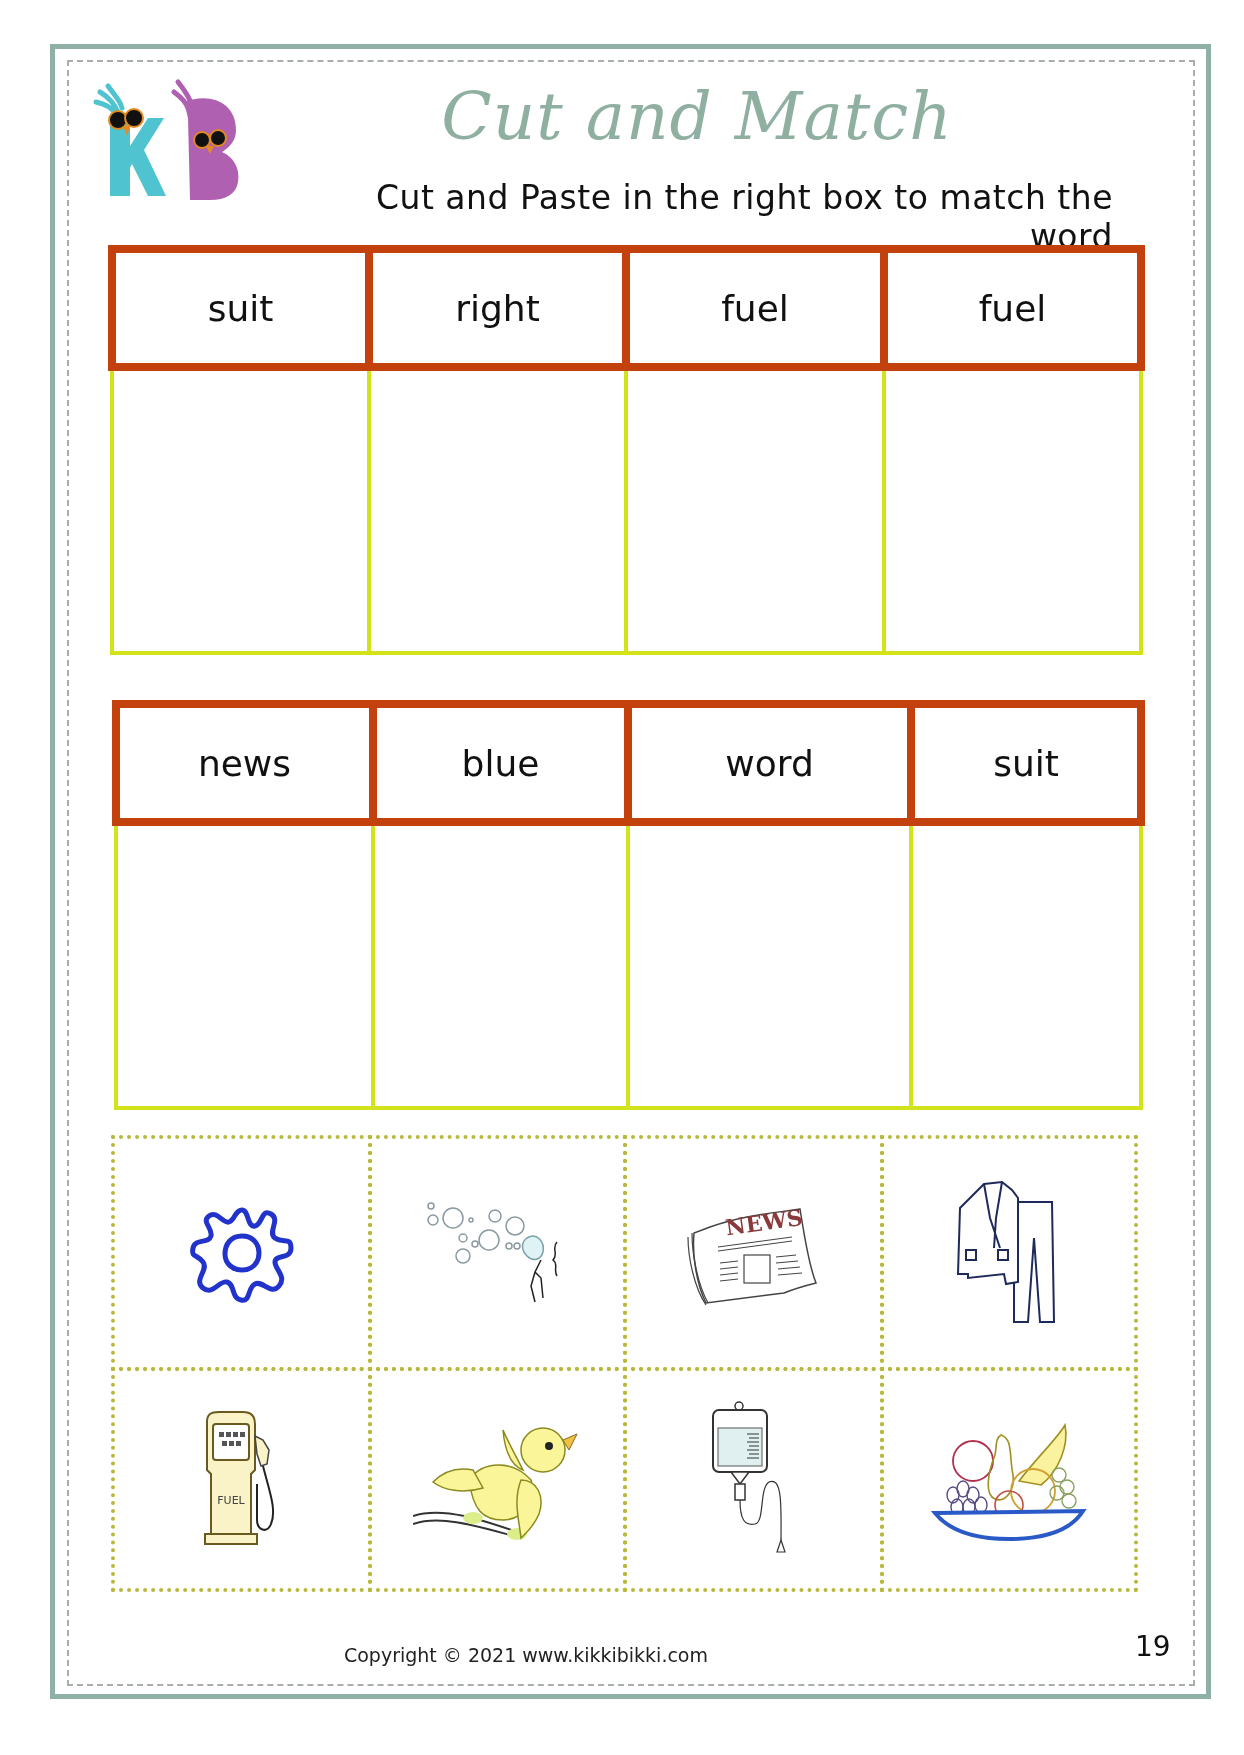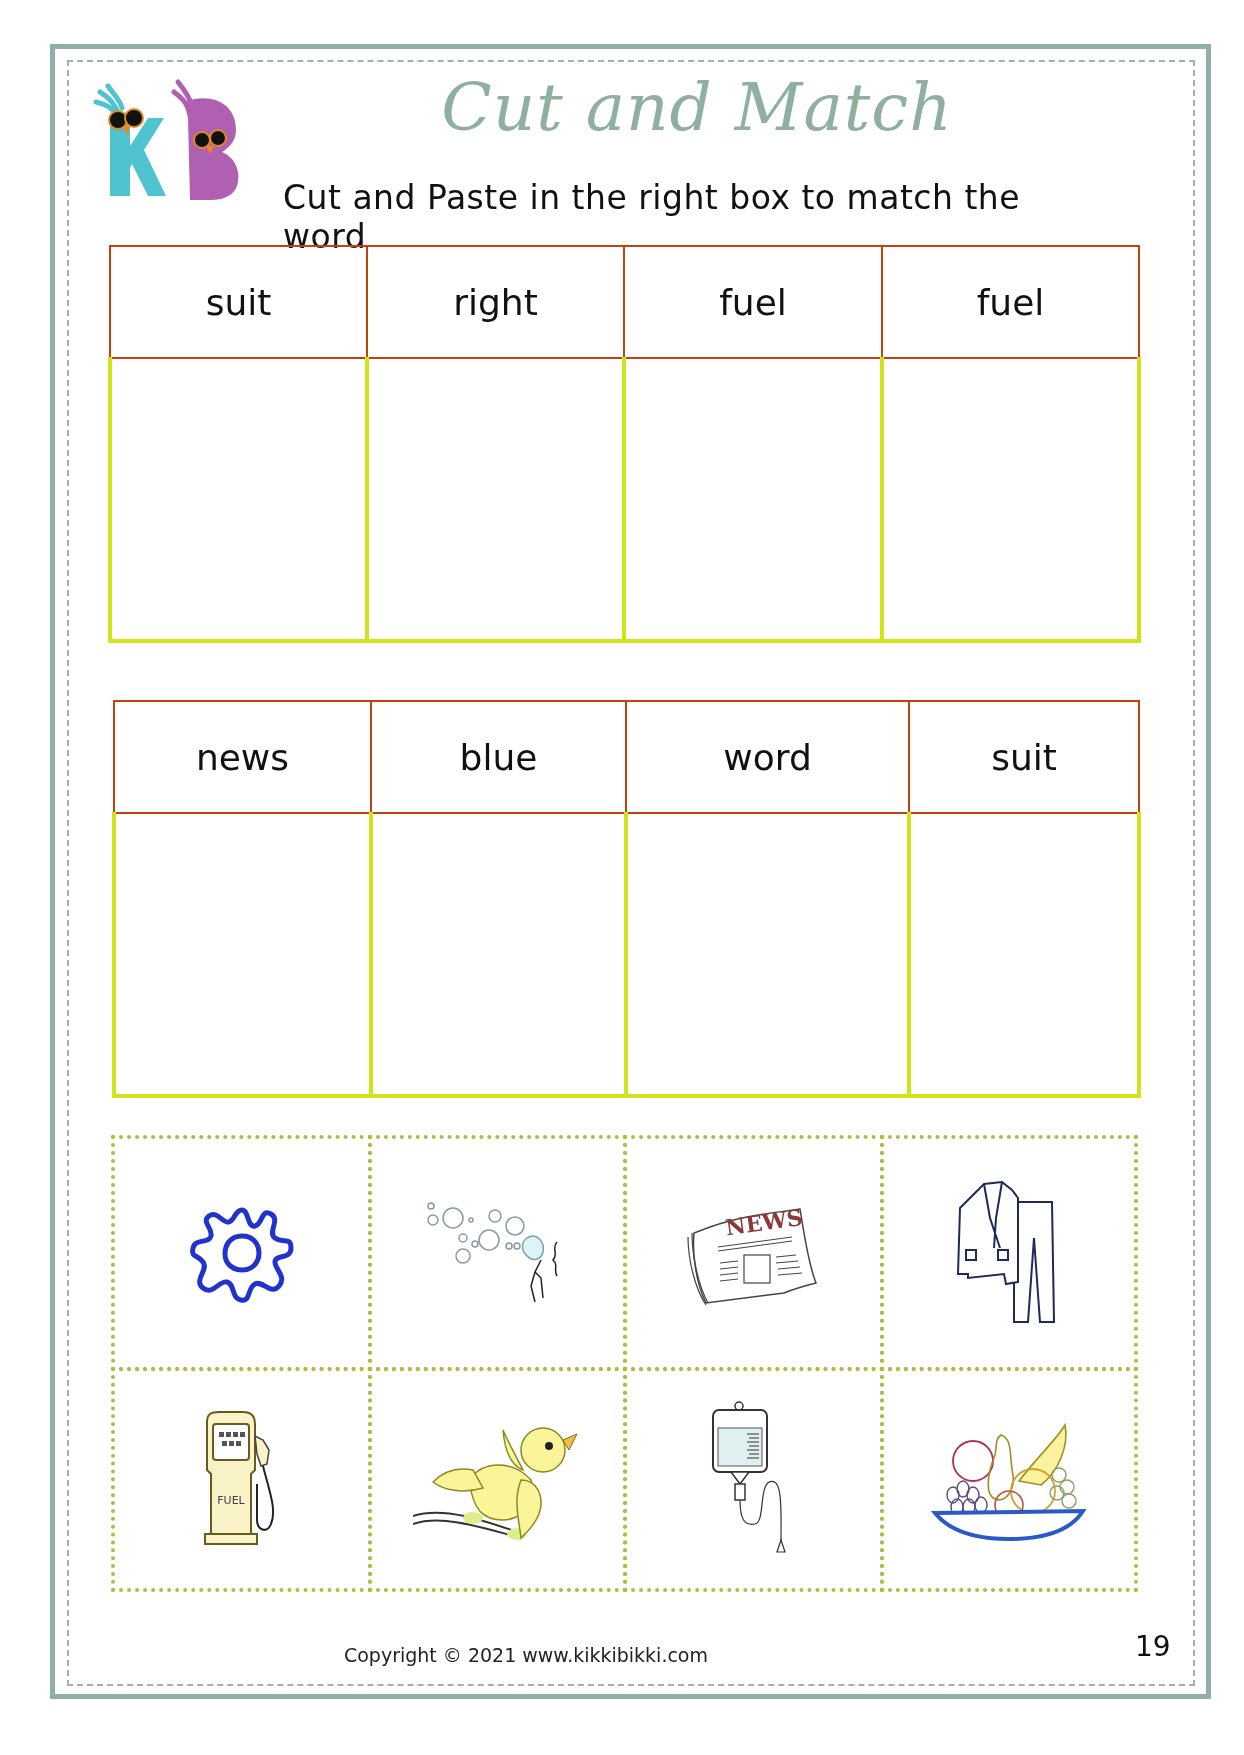--- a/index.html
+++ b/index.html
@@ -1,26 +1,26 @@
 <!DOCTYPE html>
 <html><head>
 <meta charset="utf-8">
 <style>
   html,body{margin:0;padding:0;background:#fff;}
   body{width:1244px;height:1755px;position:relative;overflow:hidden;font-family:"DejaVu Sans",sans-serif;}
   .abs{position:absolute;}
   .outer-frame{left:50px;top:44px;width:1151px;height:1645px;border:5px solid #8fb0a6;}
   .inner-frame{left:67px;top:60px;width:1124px;height:1622px;border:2px dashed #a8aeac;}
-  .title{left:0;width:1244px;top:69px;text-align:center;padding-left:150px;box-sizing:border-box;
+  .title{left:0;width:1244px;top:78px;text-align:center;padding-left:150px;box-sizing:border-box;
     font-family:"DejaVu Serif",serif;font-style:italic;font-size:66px;color:#8fb0a0;letter-spacing:1px;}
-  .subtitle{left:283px;top:178px;width:830px;text-align:left;font-size:33px;color:#111;letter-spacing:0.5px;}
+  .subtitle{left:283px;top:178px;width:830px;text-align:right;font-size:33px;color:#111;letter-spacing:0.5px;}
   .logo{left:90px;top:78px;width:160px;height:135px;}
   table.word-table{position:absolute;border-collapse:collapse;table-layout:fixed;}
   table.word-table td{padding:0;text-align:center;font-size:36px;color:#111;}
-  table.word-table tr.head td{height:110px;border:2px solid #c2410c;}
+  table.word-table tr.head td{height:110px;border:8px solid #c2410c;}
   table.word-table tr.body td{height:280px;border:4px solid #d2e31a;border-top:none;}
   .grid{position:absolute;left:111px;top:1135px;width:1027px;height:457px;}
   .cell{position:absolute;box-sizing:border-box;border:4px dotted #b8b83a;display:flex;align-items:center;justify-content:center;}
   .footer{left:0;width:1052px;top:1644px;text-align:center;font-size:19px;color:#222;}
   .page-num{left:1135px;top:1630px;font-size:28px;color:#111;}
 </style>
 </head>
 <body>
 
 <div class="abs outer-frame"></div>

